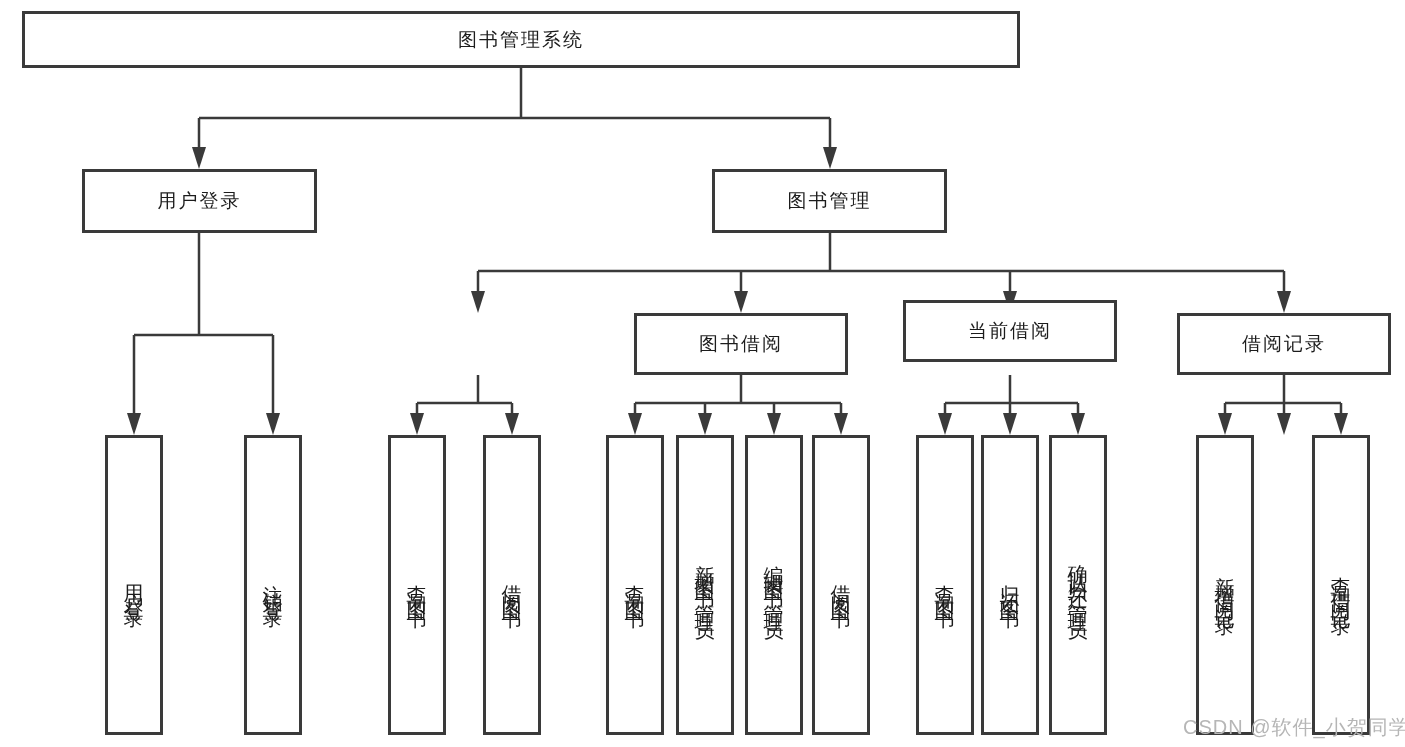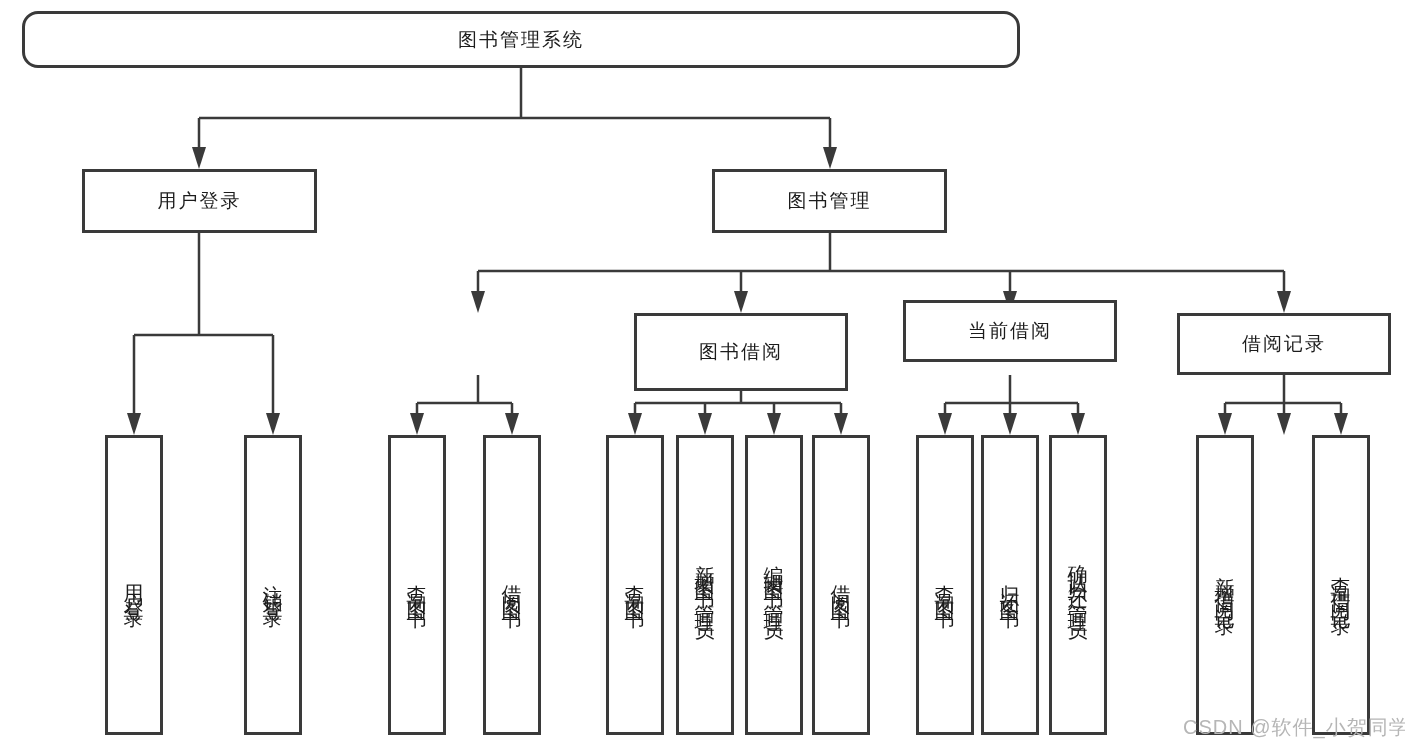--- a/index.html
+++ b/index.html
@@ -116,32 +116,32 @@
       <polygon points="841,435 834,413 848,413"></polygon>
       <polygon points="945,435 938,413 952,413"></polygon>
       <polygon points="1010,435 1003,413 1017,413"></polygon>
       <polygon points="1078,435 1071,413 1085,413"></polygon>
       <polygon points="1225,435 1218,413 1232,413"></polygon>
       <polygon points="1284,435 1277,413 1291,413"></polygon>
       <polygon points="1341,435 1334,413 1348,413"></polygon>
     </g>
   </svg>
 
-  <div class="node box-h" style="left:22px; top:11px; width:998px; height:57px;border-radius:16px;">
+  <div class="node box-h" style="left:22px; top:11px; width:998px; height:57px;">
     <span>图书管理系统</span>
   </div>
 
   <div class="node box-h" style="left:82px; top:169px; width:235px; height:64px;">
     <span>用户登录</span>
   </div>
   <div class="node box-h" style="left:712px; top:169px; width:235px; height:64px;">
     <span>图书管理</span>
   </div>
 
-  <div class="node box-h" style="left:634px; top:313px; width:214px; height:78px;">
+  <div class="node box-h" style="left:634px; top:313px; width:214px; height:62px;">
     <span>图书借阅</span>
   </div>
   <div class="node box-h" style="left:903px; top:300px; width:214px; height:62px;">
     <span>当前借阅</span>
   </div>
   <div class="node box-h" style="left:1177px; top:313px; width:214px; height:62px;">
     <span>借阅记录</span>
   </div>
 
   <div class="node box-v" style="left:105px; top:435px;">

